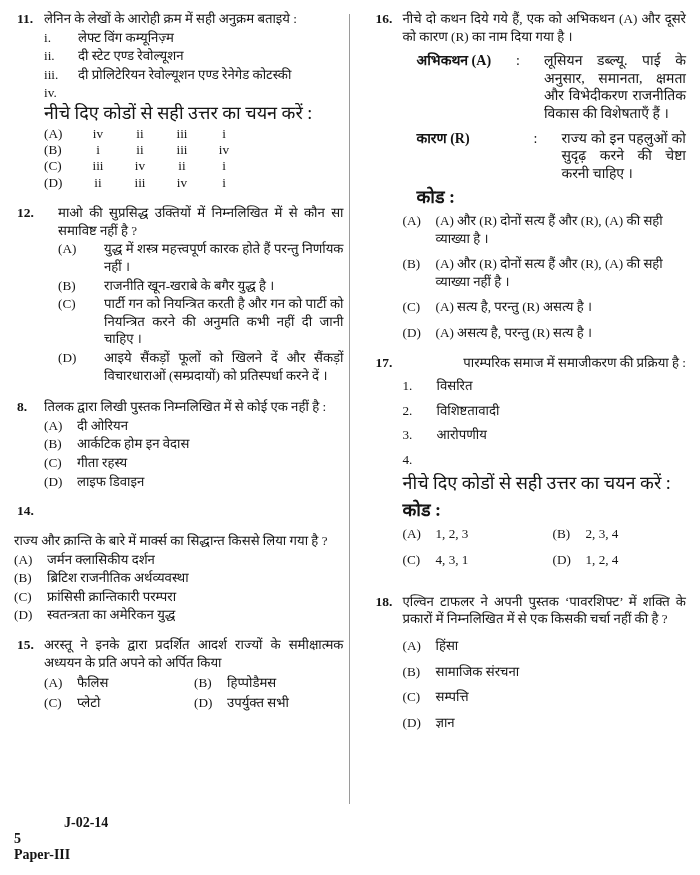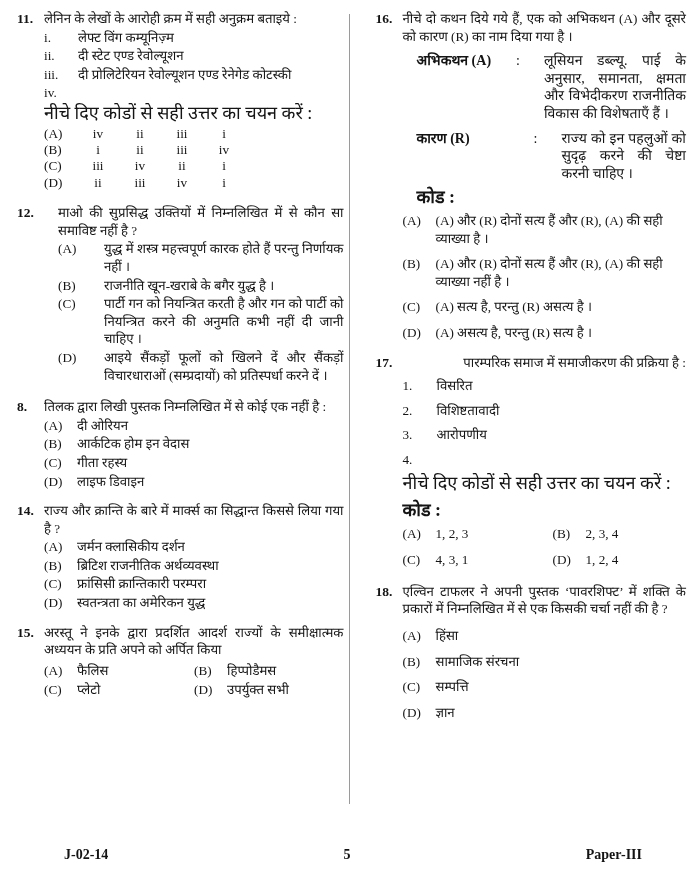--- a/index.html
+++ b/index.html
@@ -184,21 +184,21 @@
     margin: 3px 0 3px 0;
   }
 
   
   .footer {
     position: absolute;
     left: 14px;
     right: 14px;
     bottom: 12px;
     display: flex;
-    flex-direction: row;
+    flex-direction: column;
     align-items: baseline;
     font-weight: bold;
     font-size: 14px;
   }
   .footer-left { flex: 0 0 auto; padding-left: 50px; }
   .footer-center { flex: 1 1 auto; text-align: center; }
   .footer-right { flex: 0 0 auto; padding-right: 44px; }
 </style>
 </head>
 <body>
@@ -306,21 +306,21 @@
               <span class="opt-val">गीता रहस्य</span>
             </div>
             <div class="opt">
               <span class="opt-key">(D)</span>
               <span class="opt-val">लाइफ डिवाइन</span>
             </div>
           </div>
         </div>
       </div>
 
-      <div class="q" style="margin-top:9px;">
+      <div class="q" style="margin-top:9px;flex-direction:column;">
         <div class="q-num">14.</div>
         <div class="q-body">
           <p class="q-text">राज्य और क्रान्ति के बारे में मार्क्स का सिद्धान्त किससे लिया गया है ?</p>
           <div class="opts">
             <div class="opt">
               <span class="opt-key">(A)</span>
               <span class="opt-val">जर्मन क्लासिकीय दर्शन</span>
             </div>
             <div class="opt">
               <span class="opt-key">(B)</span>
@@ -454,21 +454,21 @@
               </span>
               <span class="opt-cell second">
                 <span class="opt-key">(D)</span>
                 <span class="opt-val">1, 2, 4</span>
               </span>
             </div>
           </div>
         </div>
       </div>
 
-      <div class="q" style="margin-top:12px;justify-content:flex-end;">
+      <div class="q" style="margin-top:22px;justify-content:flex-end;">
         <div class="q-num">18.</div>
         <div class="q-body">
           <p class="q-text">एल्विन टाफलर ने अपनी पुस्तक ‘पावरशिफ्ट’ में शक्ति के प्रकारों में निम्नलिखित में से एक किसकी चर्चा नहीं की है ?</p>
           <div class="opts" style="margin-top:9px;">
             <div class="opt spaced">
               <span class="opt-key">(A)</span>
               <span class="opt-val">हिंसा</span>
             </div>
             <div class="opt spaced">
               <span class="opt-key">(B)</span>

